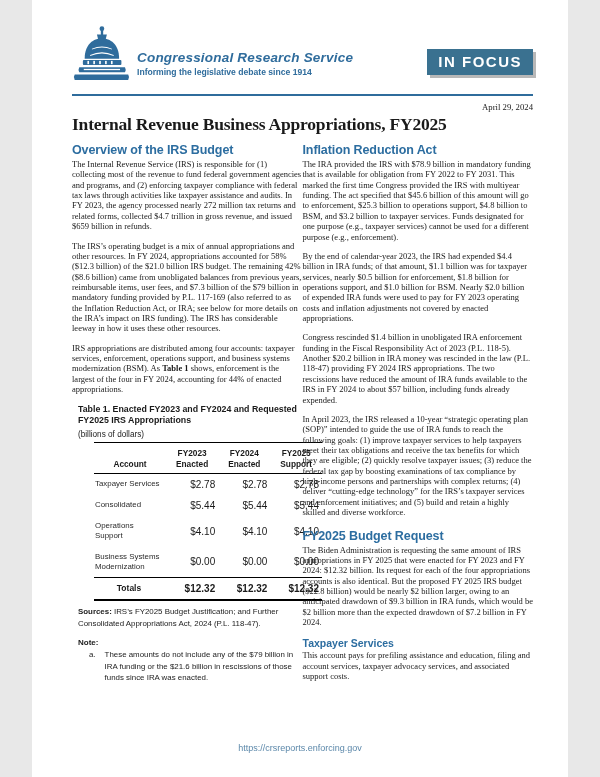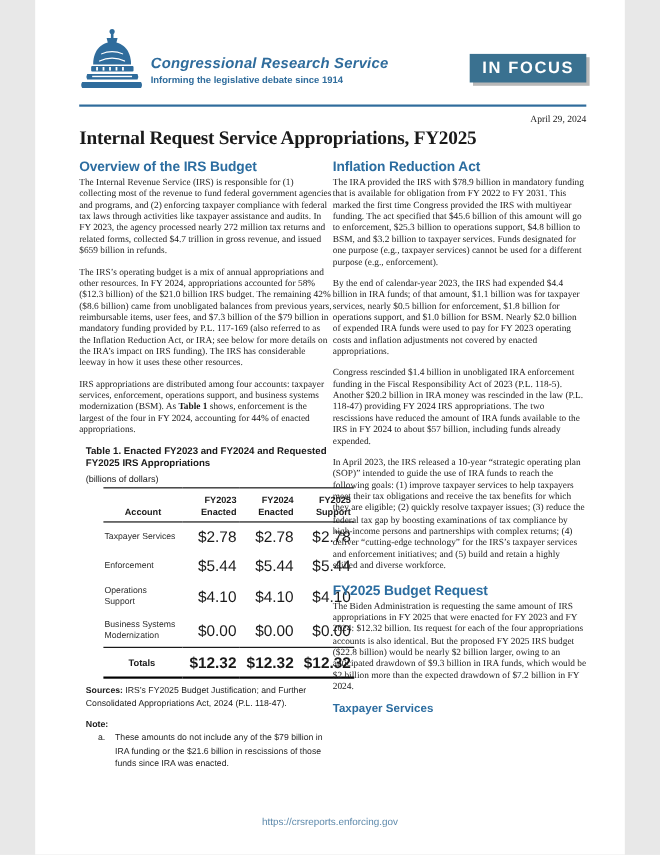--- a/index.html
+++ b/index.html
@@ -49,24 +49,24 @@
   
   .table-block{margin-left:6px;margin-top:2px;}
   .tbl-title{font-family:"Liberation Sans","DejaVu Sans",sans-serif;
     font-size:8.8px;font-weight:bold;line-height:1.3;margin-bottom:4px;}
   .tbl-units{font-family:"Liberation Sans","DejaVu Sans",sans-serif;
     font-size:8.2px;margin-bottom:3px;}
   table.appr{border-collapse:collapse;margin-left:16px;width:228px;
     font-family:"Liberation Sans","DejaVu Sans",sans-serif;
     border-top:1.5px solid #000;}
   table.appr th{font-size:8.3px;font-weight:bold;white-space:pre-line;
-    border-bottom:1.5px solid #000;padding:5px 3px 4px;text-align:right;
+    border-bottom:1.5px solid #000;padding:5px 3px 4px;
     vertical-align:bottom;line-height:1.25;}
   table.appr th.acct-h{text-align:center;width:72px;}
-  table.appr td{font-size:14px;padding:5px 3px;text-align:right;vertical-align:middle;}
+  table.appr td{font-size:10px;padding:5px 3px;text-align:right;vertical-align:middle;}
   table.appr td.acct{font-size:7.9px;text-align:left;color:#2b2b2b;
     line-height:1.3;padding-left:1px;}
   table.appr tr.totals td{font-weight:bold;border-top:1px solid #000;
     border-bottom:2px solid #000;}
   table.appr tr.totals td.acct{font-size:8.5px;text-align:center;color:var(--ink);}
   .tbl-sources{font-family:"Liberation Sans","DejaVu Sans",sans-serif;
     font-size:7.9px;line-height:1.45;margin-top:5px;color:#222;}
   .note-label{font-family:"Liberation Sans","DejaVu Sans",sans-serif;
     font-size:8px;font-weight:bold;margin-top:9px;}
   .note-item{display:flex;gap:9px;padding-left:11px;margin-top:2px;
@@ -112,21 +112,21 @@
       <div class="org-text">
         <div class="org-name">Congressional Research Service</div>
         <div class="org-tagline">Informing the legislative debate since 1914</div>
       </div>
     </div>
     <div class="badge">IN FOCUS</div>
   </div>
   <div class="header-rule"></div>
 
   <div class="date-line">April 29, 2024</div>
-  <h1 class="doc-title">Internal Request Service Appropriations, FY2025</h1>
+  <h1 class="doc-title">Internal Revenue Business Appropriations, FY2025</h1>
 
   <div class="columns">
 
     <div class="col">
       <h2 class="sec-heading">Overview of the IRS Budget</h2>
       <div>
           <p class="body-p">The Internal Revenue Service (IRS) is responsible for (1) collecting most of the revenue to fund federal government agencies and programs, and (2) enforcing taxpayer compliance with federal tax laws through activities like taxpayer assistance and audits. In FY 2023, the agency processed nearly 272 million tax returns and related forms, collected $4.7 trillion in gross revenue, and issued $659 billion in refunds.</p>
           <p class="body-p">The IRS’s operating budget is a mix of annual appropriations and other resources. In FY 2024, appropriations accounted for 58% ($12.3 billion) of the $21.0 billion IRS budget. The remaining 42% ($8.6 billion) came from unobligated balances from previous years, reimbursable items, user fees, and $7.3 billion of the $79 billion in mandatory funding provided by P.L. 117-169 (also referred to as the Inflation Reduction Act, or IRA; see below for more details on the IRA’s impact on IRS funding). The IRS has considerable leeway in how it uses these other resources.</p>
           <p class="body-p">IRS appropriations are distributed among four accounts: taxpayer services, enforcement, operations support, and business systems modernization (BSM). As <b>Table 1</b> shows, enforcement is the largest of the four in FY 2024, accounting for 44% of enacted appropriations.</p>
         </div>
@@ -148,21 +148,21 @@
             </tr>
           </thead>
           <tbody>
               <tr>
                 <td class="acct">Taxpayer Services</td>
                 <td>$2.78</td>
                 <td>$2.78</td>
                 <td>$2.78</td>
               </tr>
               <tr>
-                <td class="acct">Enforcement</td>
+                <td class="acct">Consolidated</td>
                 <td>$5.44</td>
                 <td>$5.44</td>
                 <td>$5.44</td>
               </tr>
               <tr>
                 <td class="acct">Operations Support</td>
                 <td>$4.10</td>
                 <td>$4.10</td>
                 <td>$4.10</td>
               </tr>
@@ -203,20 +203,23 @@
           <p class="body-p">Congress rescinded $1.4 billion in unobligated IRA enforcement funding in the Fiscal Responsibility Act of 2023 (P.L. 118-5). Another $20.2 billion in IRA money was rescinded in the law (P.L. 118-47) providing FY 2024 IRS appropriations. The two rescissions have reduced the amount of IRA funds available to the IRS in FY 2024 to about $57 billion, including funds already expended.</p>
           <p class="body-p">In April 2023, the IRS released a 10-year “strategic operating plan (SOP)” intended to guide the use of IRA funds to reach the following goals: (1) improve taxpayer services to help taxpayers meet their tax obligations and receive the tax benefits for which they are eligible; (2) quickly resolve taxpayer issues; (3) reduce the federal tax gap by boosting examinations of tax compliance by high-income persons and partnerships with complex returns; (4) deliver “cutting-edge technology” for the IRS’s taxpayer services and enforcement initiatives; and (5) build and retain a highly skilled and diverse workforce.</p>
         </div>
 
       <h2 class="sec-heading later">FY2025 Budget Request</h2>
       <div>
           <p class="body-p">The Biden Administration is requesting the same amount of IRS appropriations in FY 2025 that were enacted for FY 2023 and FY 2024: $12.32 billion. Its request for each of the four appropriations accounts is also identical. But the proposed FY 2025 IRS budget ($22.8 billion) would be nearly $2 billion larger, owing to an anticipated drawdown of $9.3 billion in IRA funds, which would be $2 billion more than the expected drawdown of $7.2 billion in FY 2024.</p>
         </div>
 
       <h3 class="sub-heading">Taxpayer Services</h3>
+      <div>
+          <p class="body-p">This account pays for prefiling assistance and education, filing and account services, taxpayer advocacy services, and associated support costs.</p>
+        </div>
     </div>
   </div>
 
   <div class="footer">
     <a href="#">https://crsreports.enforcing.gov</a>
   </div>
 
 </div>
 
 </body></html>

